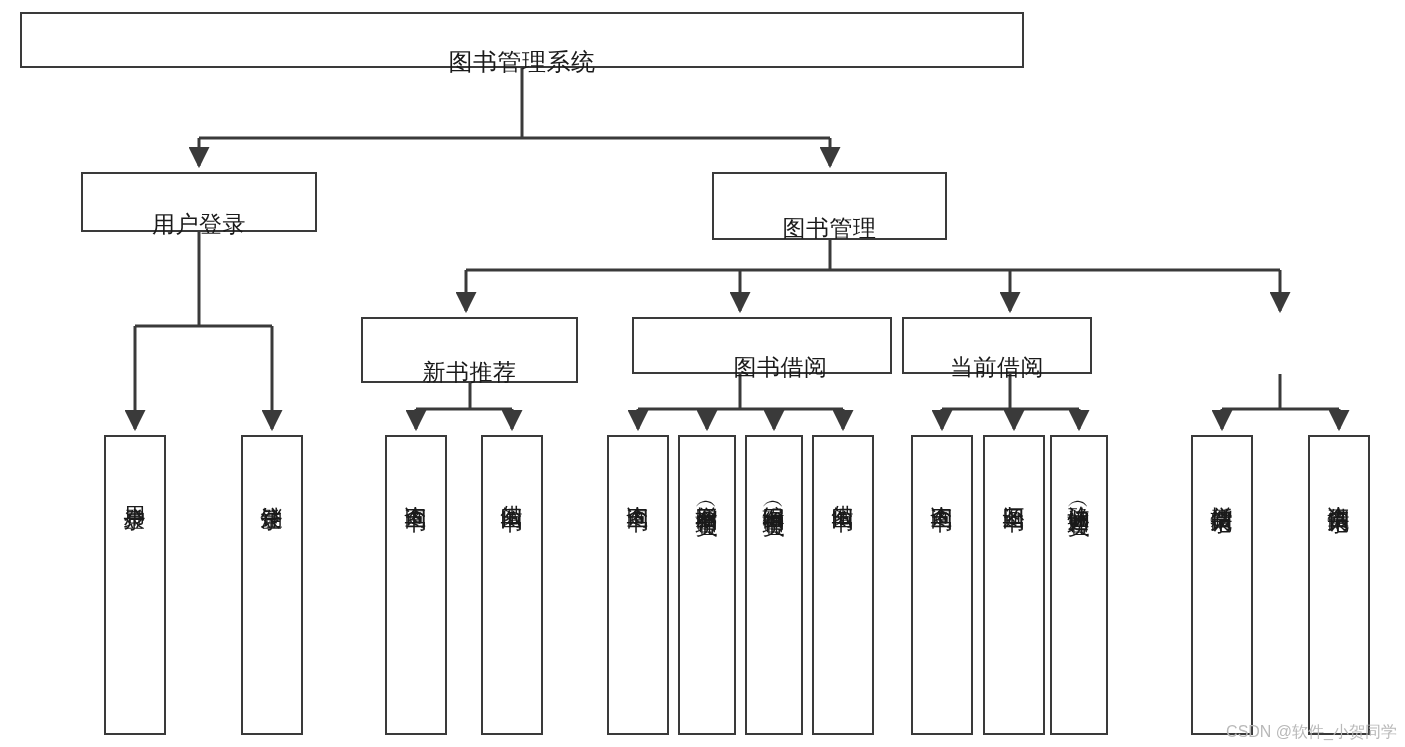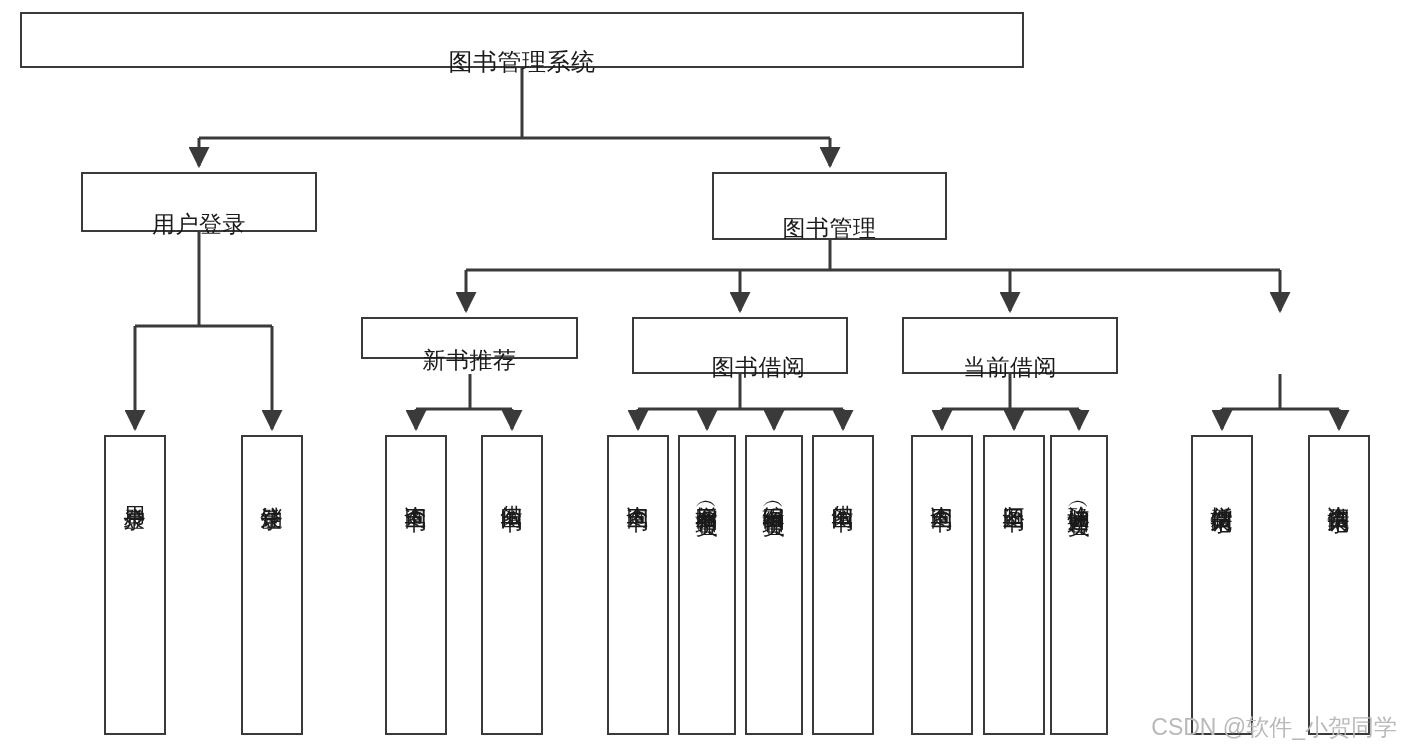--- a/index.html
+++ b/index.html
@@ -55,21 +55,21 @@
     text-orientation: upright;
     font-size: 22px;
     line-height: 1.05;
     letter-spacing: 1.5px;
     white-space: nowrap;
   }
   #watermark {
     position: absolute;
     right: 8px;
     bottom: 4px;
-    font-size: 23px;
+    font-size: 16px;
     color: #b9b9b9;
     white-space: nowrap;
     pointer-events: none;
   }
 </style>
 </head>
 <body>
 
 <div id="canvas">
 
@@ -128,29 +128,29 @@
   </div>
 
   <div class="node horizontal" style="left:81px; top:172px; width:236px; height:60px;">
     <span class="node-label">用户登录</span>
   </div>
 
   <div class="node horizontal" style="left:712px; top:172px; width:235px; height:68px;">
     <span class="node-label">图书管理</span>
   </div>
 
-  <div class="node horizontal" style="left:361px; top:317px; width:217px; height:42px;">
+  <div class="node horizontal" style="left:361px; top:317px; width:217px; height:66px;">
     <span class="node-label">新书推荐</span>
   </div>
 
-  <div class="node horizontal" style="left:632px; top:317px; width:216px; height:57px;padding-left:37px;">
+  <div class="node horizontal" style="left:632px; top:317px; width:260px; height:57px;padding-left:37px;">
     <span class="node-label">图书借阅</span>
   </div>
 
-  <div class="node horizontal" style="left:902px; top:317px; width:216px; height:57px;">
+  <div class="node horizontal" style="left:902px; top:317px; width:190px; height:57px;">
     <span class="node-label">当前借阅</span>
   </div>
 
 
   <div class="node vertical" style="left:104px; top:435px; width:62px; height:300px;">
     <span class="node-label">用户登录</span>
   </div>
 
   <div class="node vertical" style="left:241px; top:435px; width:62px; height:300px;">
     <span class="node-label">注销登录</span>

